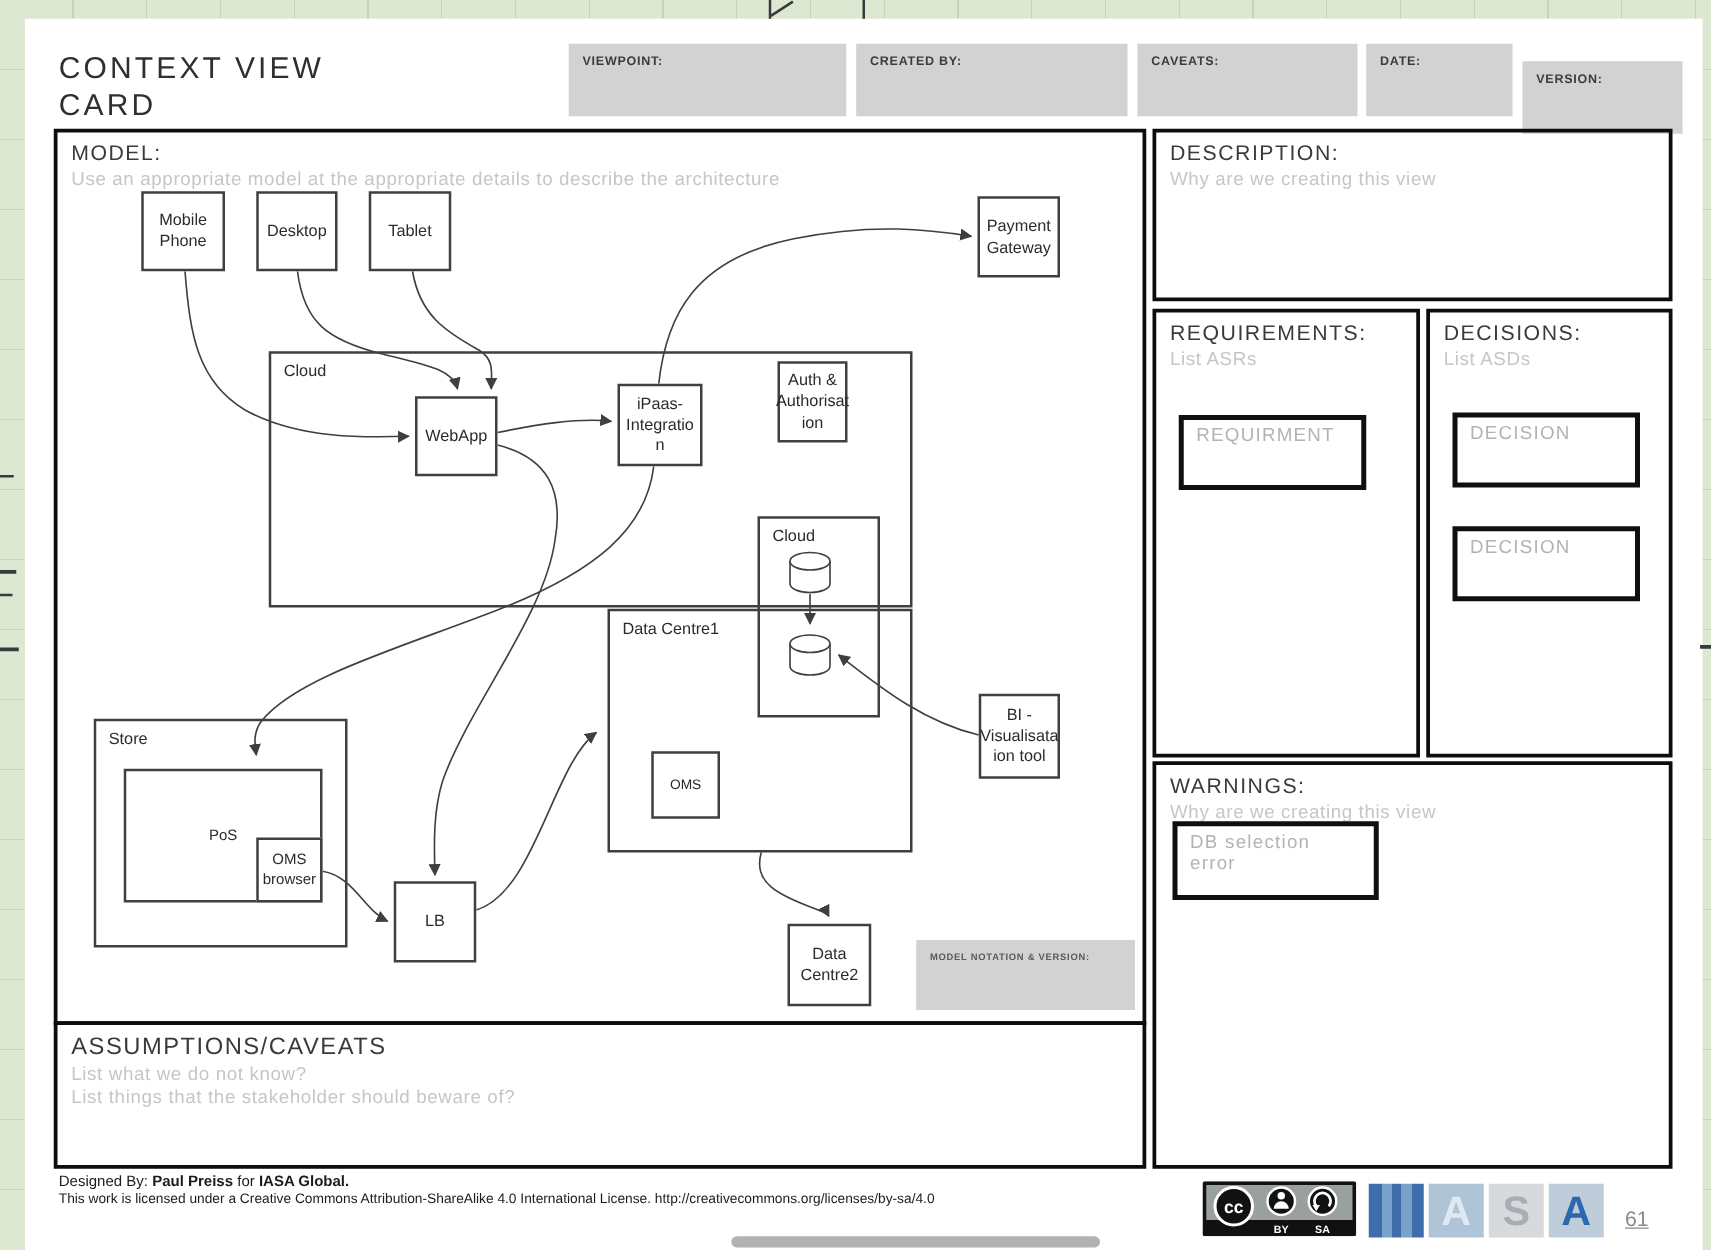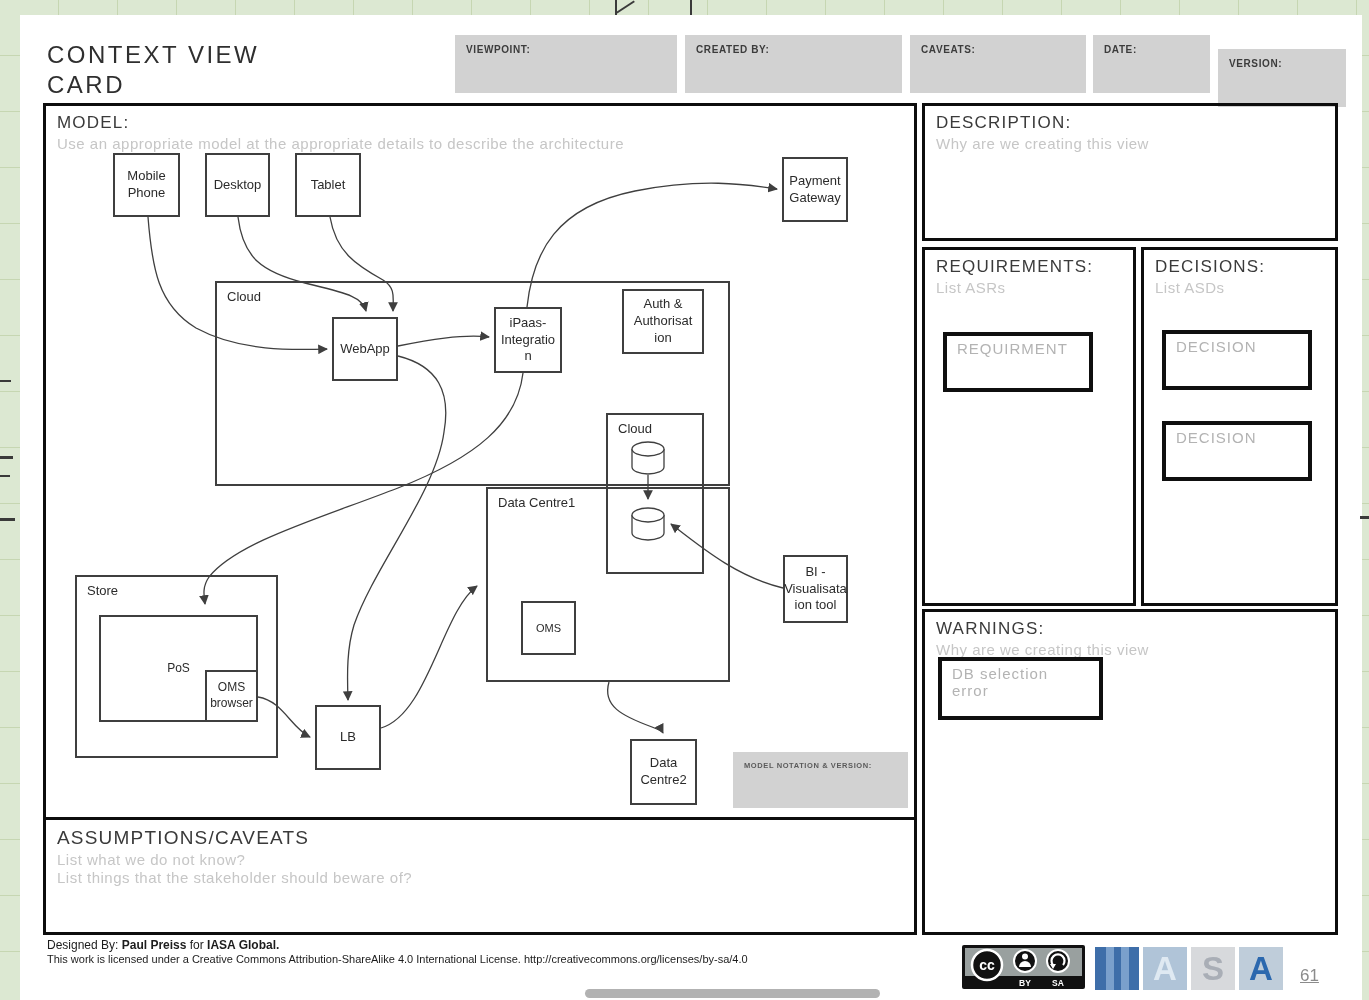--- a/index.html
+++ b/index.html
@@ -152,21 +152,21 @@
 <div class="node" style="left:113px;top:153px;width:67px;height:64px;">Mobile
 Phone</div>
 <div class="node" style="left:205px;top:153px;width:65px;height:64px;">Desktop</div>
 <div class="node" style="left:295px;top:153px;width:66px;height:64px;">Tablet</div>
 <div class="node" style="left:782px;top:157px;width:66px;height:65px;">Payment
 Gateway</div>
 <div class="node" style="left:332px;top:317px;width:66px;height:64px;">WebApp</div>
 <div class="node" style="left:494px;top:307px;width:68px;height:66px;">iPaas-
 Integratio
 n</div>
-<div class="node" style="left:622px;top:289px;width:82px;height:65px;">Auth &amp;
+<div class="node" style="left:622px;top:289px;width:56px;height:65px;">Auth &amp;
 Authorisat
 ion</div>
 <div class="node small" style="left:521px;top:601px;width:55px;height:54px;">OMS</div>
 <div class="node" style="left:783px;top:555px;width:65px;height:68px;">BI -
 Visualisata
 ion tool</div>
 <div class="node" style="left:315px;top:705px;width:66px;height:65px;">LB</div>
 <div class="node" style="left:630px;top:739px;width:67px;height:66px;">Data
 Centre2</div>
 <div class="node" style="left:99px;top:615px;width:159px;height:107px;font-size:12px;">PoS</div>

